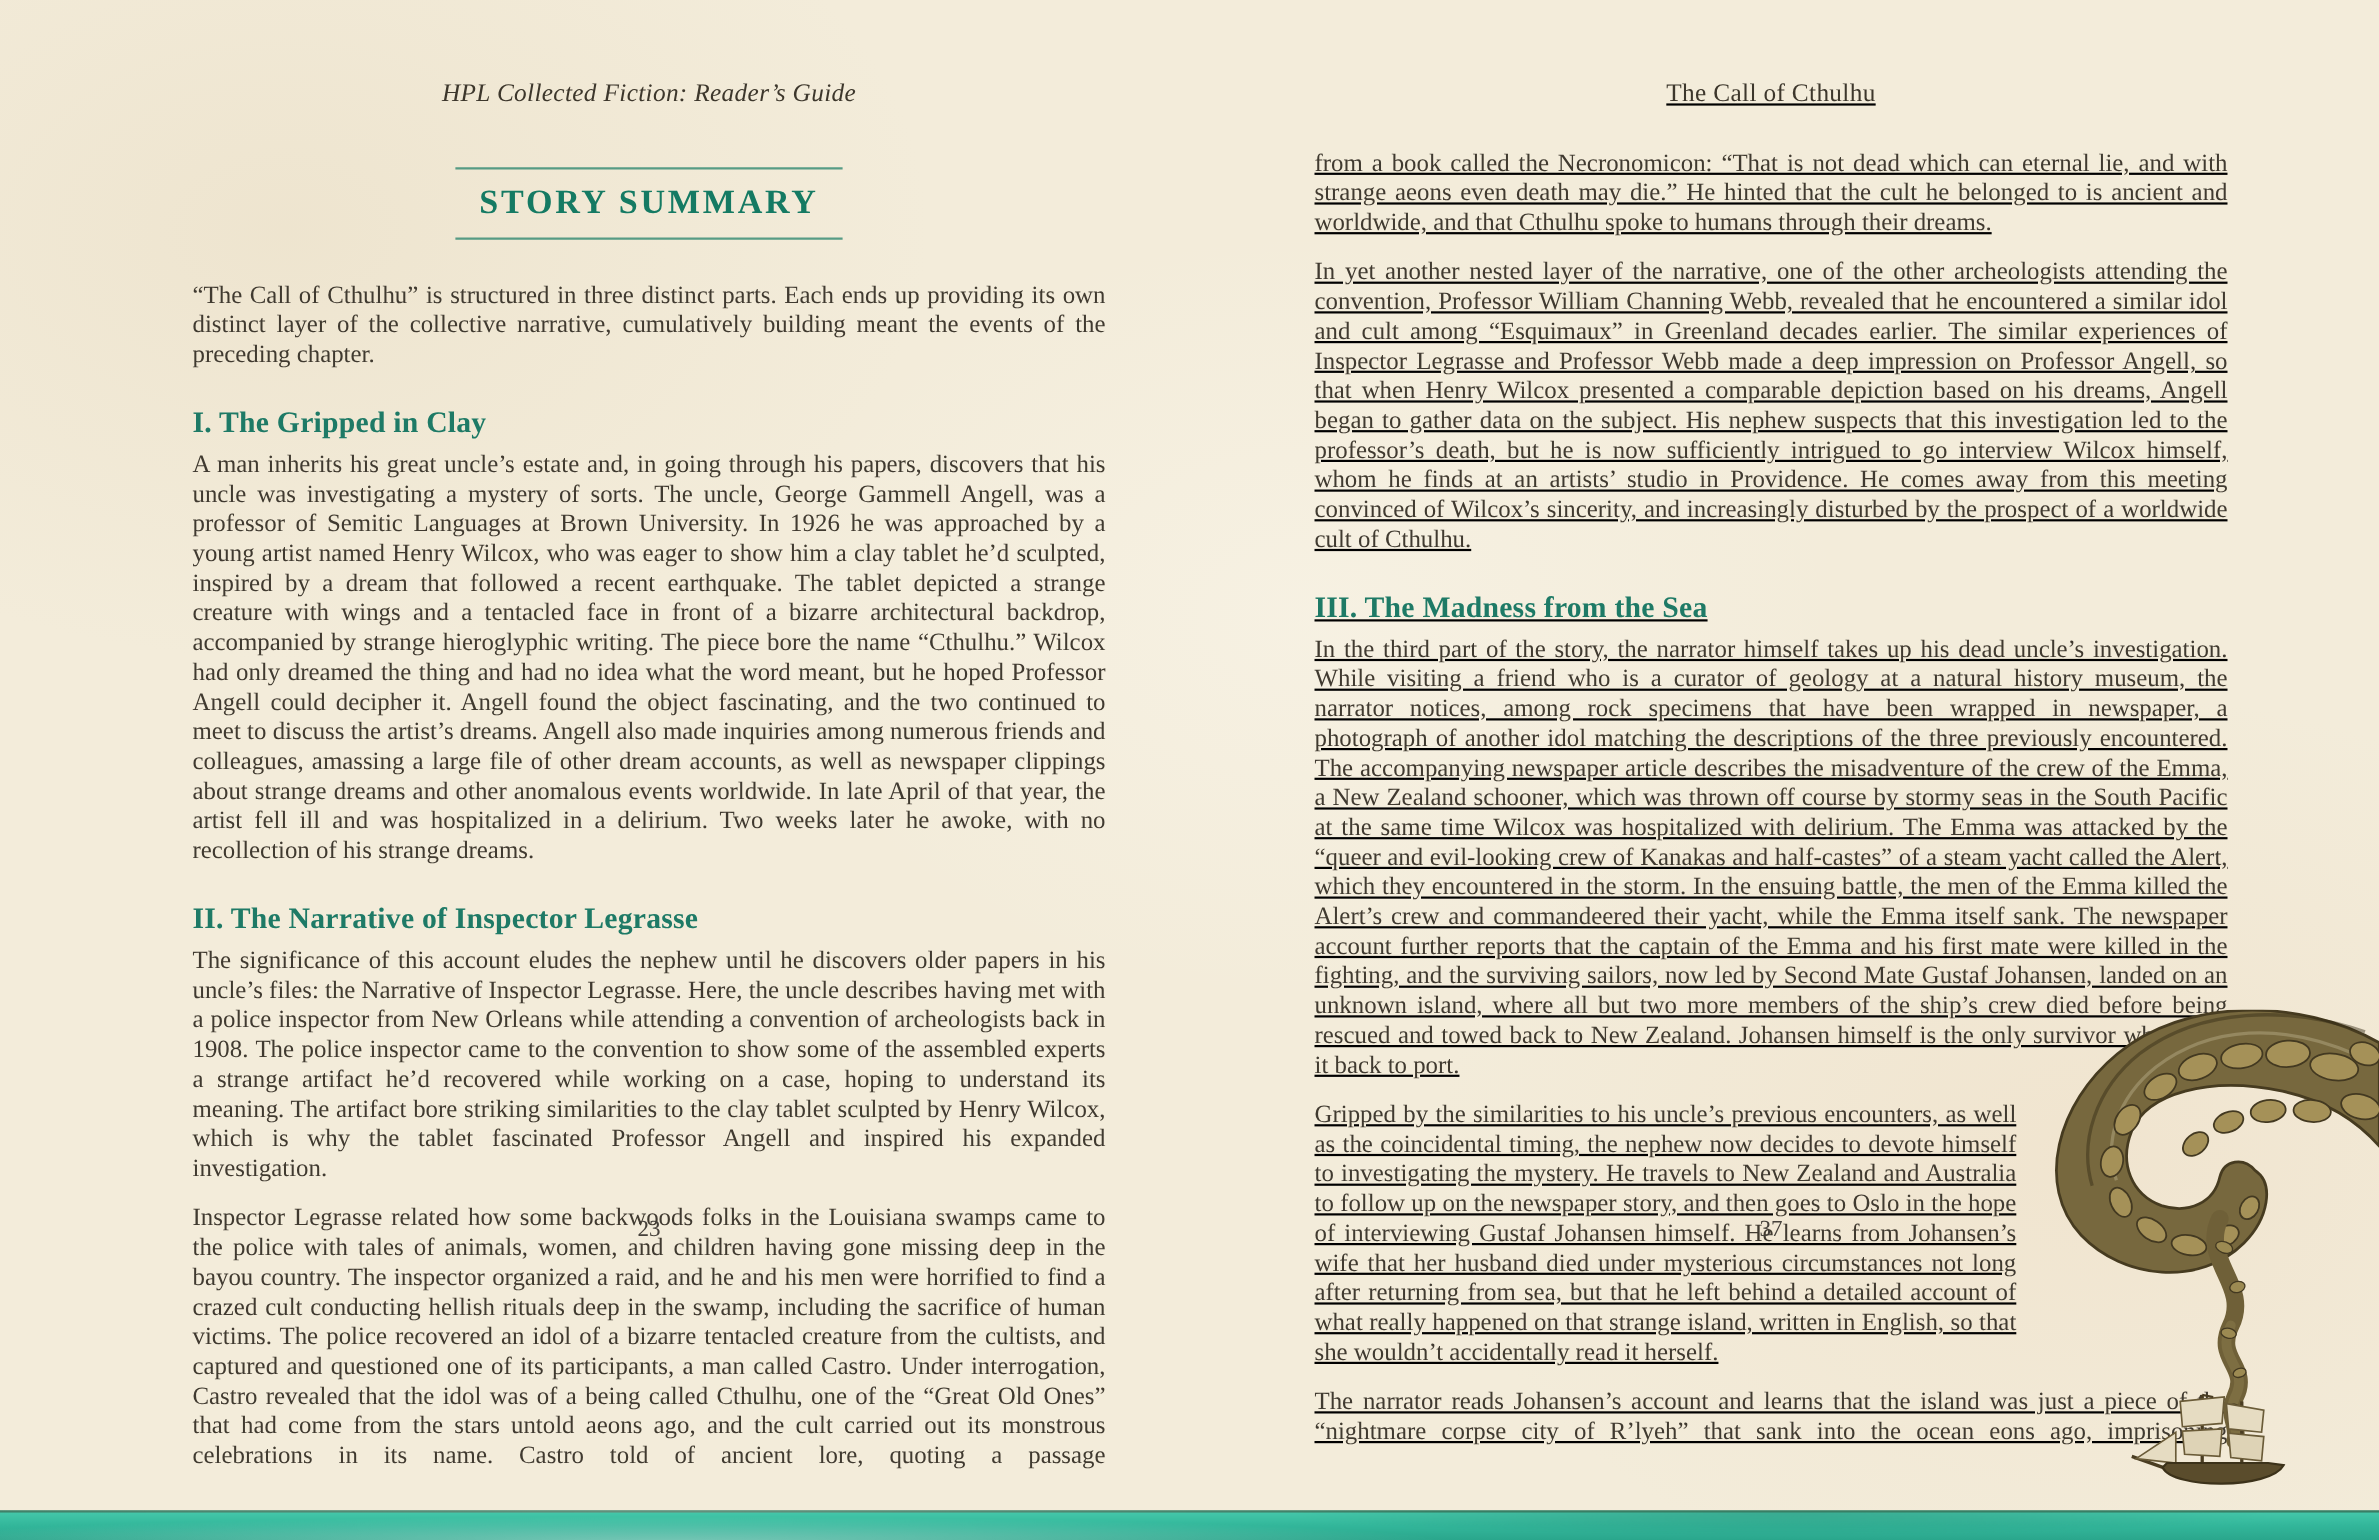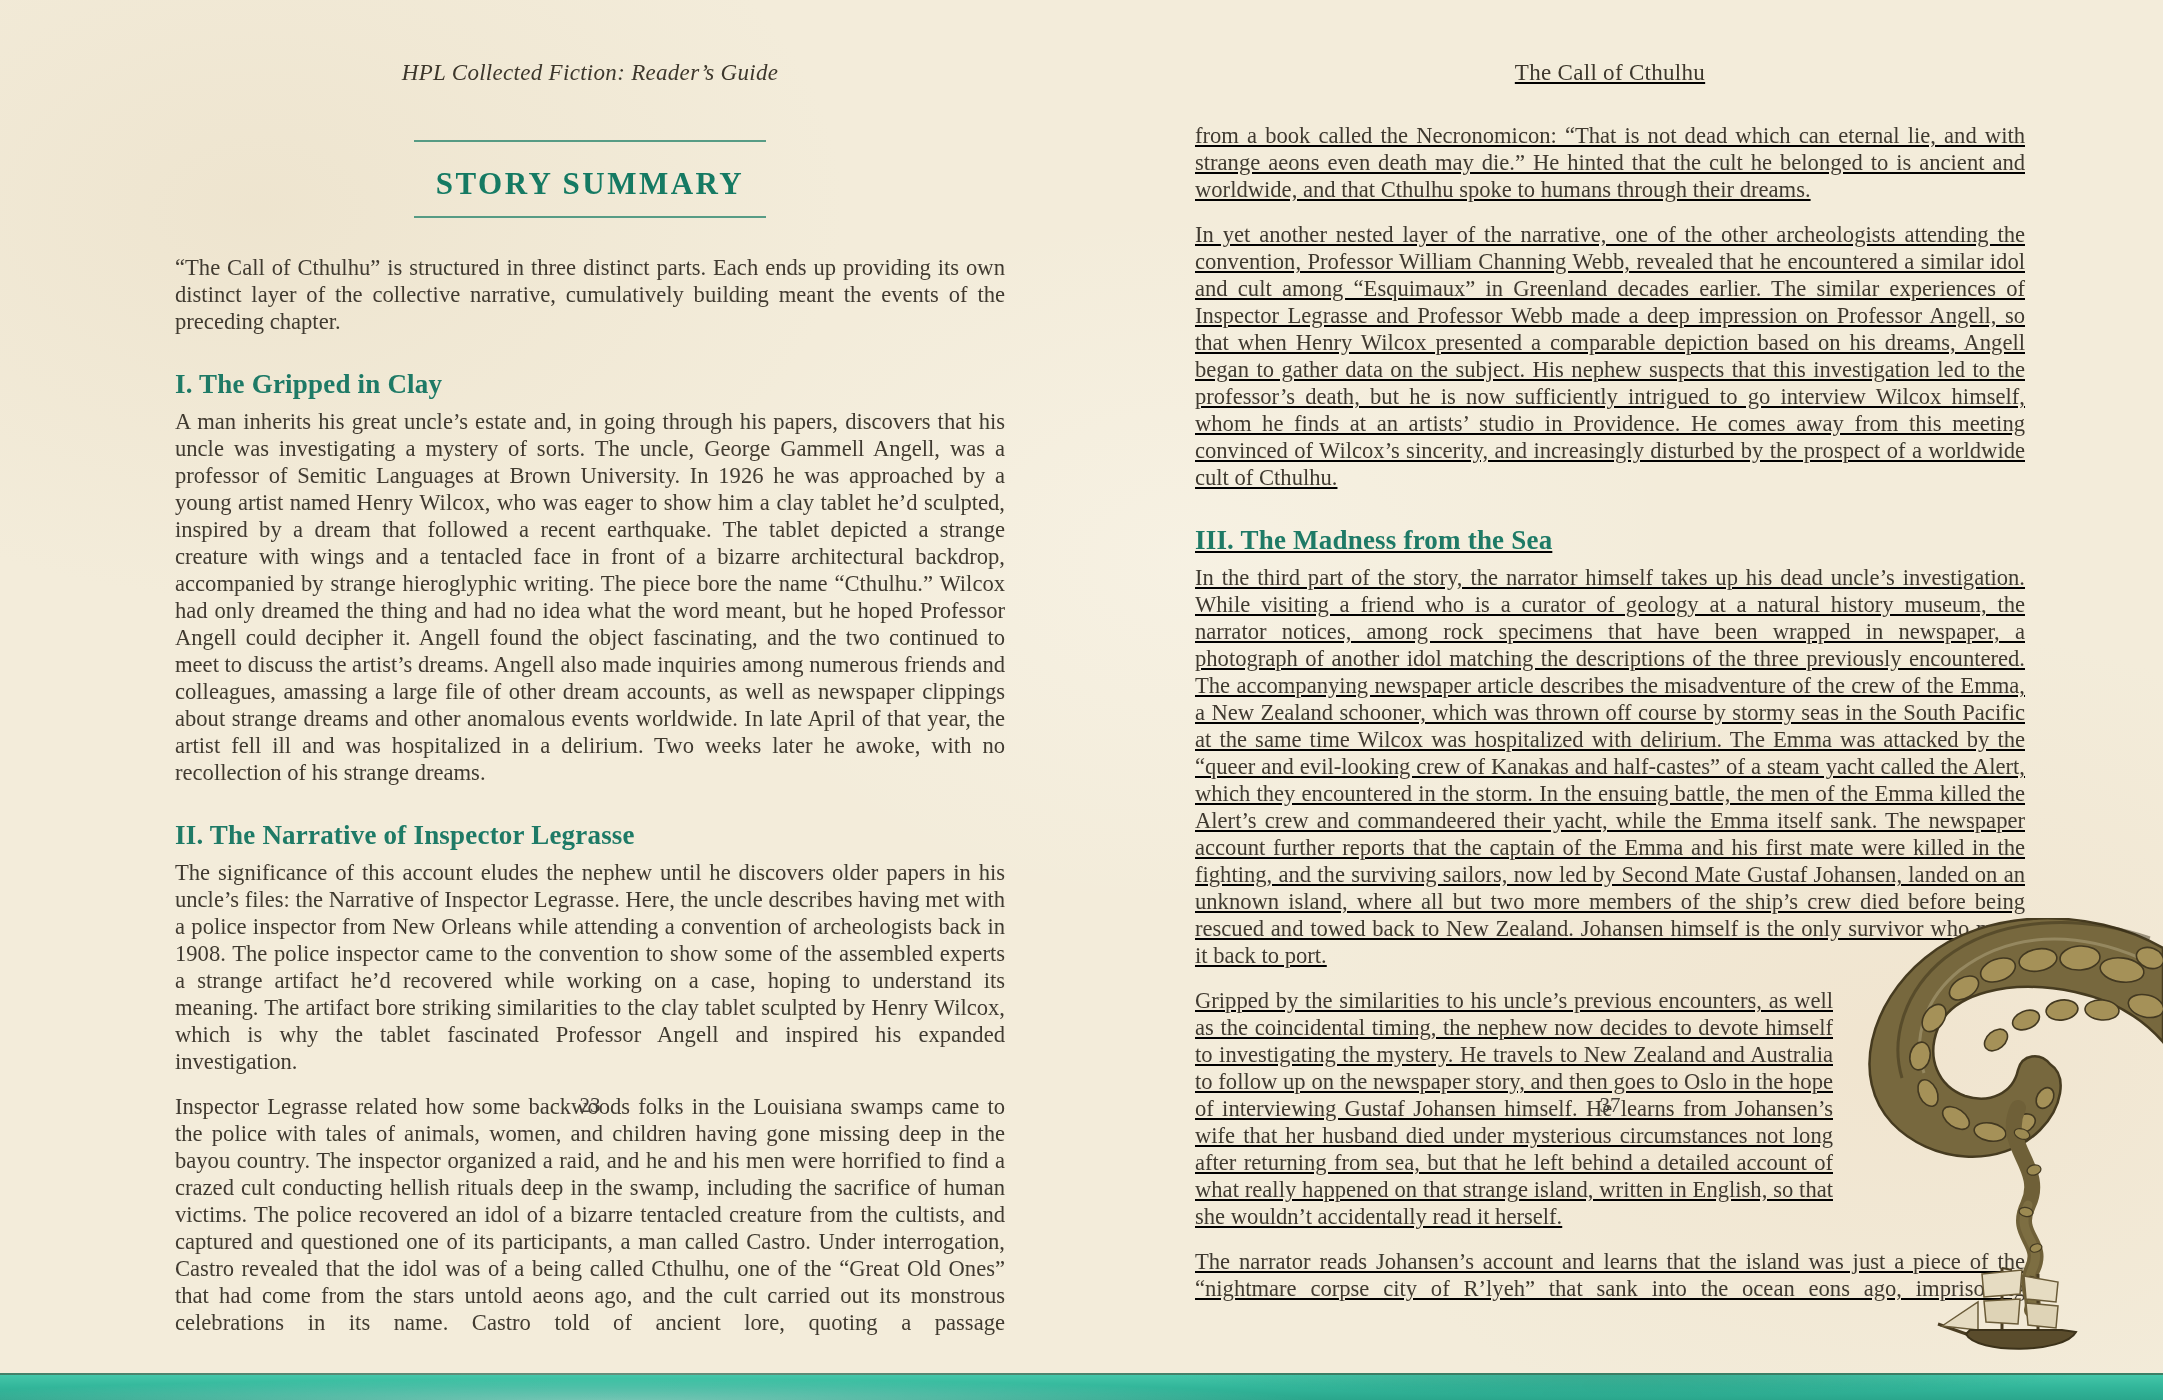--- a/index.html
+++ b/index.html
@@ -8,41 +8,41 @@
     position: relative;
     overflow: hidden;
     font-family: "Liberation Serif", serif;
     background:
       radial-gradient(900px 600px at 12% 15%, rgba(233,221,196,0.5), transparent 65%),
       radial-gradient(1000px 700px at 88% 75%, rgba(238,222,198,0.55), transparent 60%),
       radial-gradient(700px 500px at 55% 40%, rgba(250,246,235,0.5), transparent 70%),
       #f3ecda;
   }
   .page {
-    position: absolute; top: 0; height: 1164px; width: 830px;
+    position: absolute; top: 12px; height: 1164px; width: 830px;
   }
   .page-left  { left: 175px; }
   .page-right { left: 1195px; text-decoration: underline; }
 
   .running-header {
     text-align: center;
     font-size: 23px;
     color: #3d372c;
     margin: 0; padding-top: 60px;
     letter-spacing: 0.3px;
   }
   .page-left .running-header { font-style: italic; }
 
   .title-box {
     width: 352px;
     margin: 54px auto 0 auto;
     text-align: center;
     border-top: 2px solid rgba(35,130,106,0.75);
     border-bottom: 2px solid rgba(35,130,106,0.75);
-    padding: 24px 0 14px 0;
+    padding: 12px 0 14px 0;
   }
   .title-text {
     font-size: 31px;
     font-weight: bold;
     letter-spacing: 2.5px;
     color: #157a63;
   }
 
   p.body {
     font-size: 22.6px;

